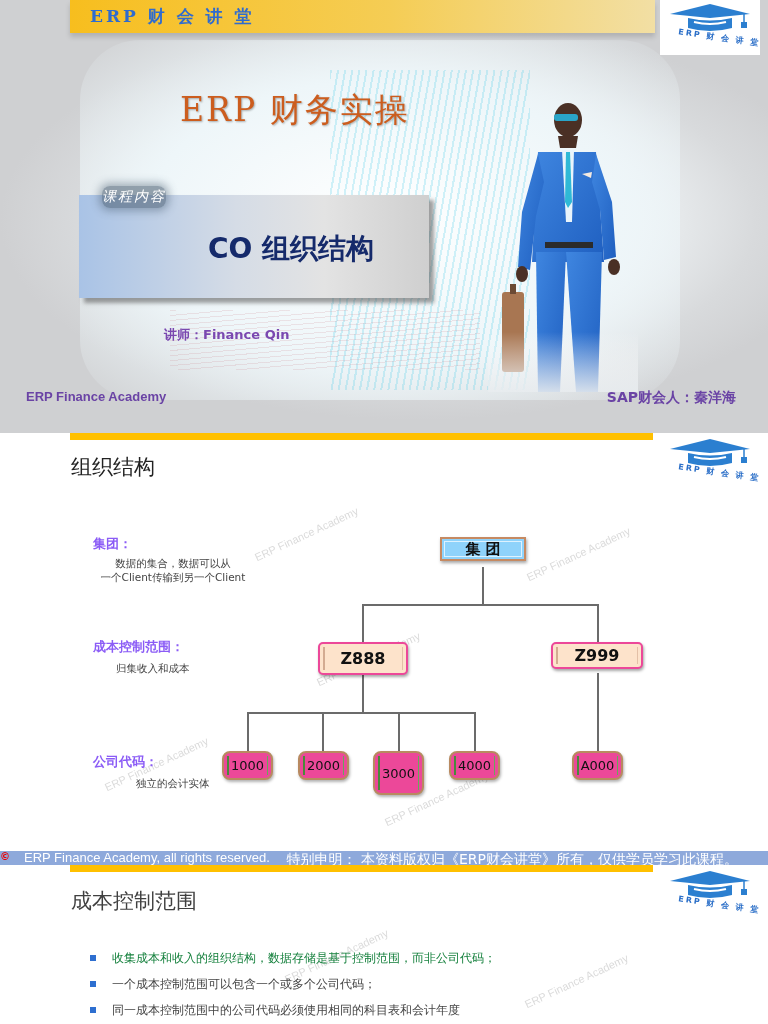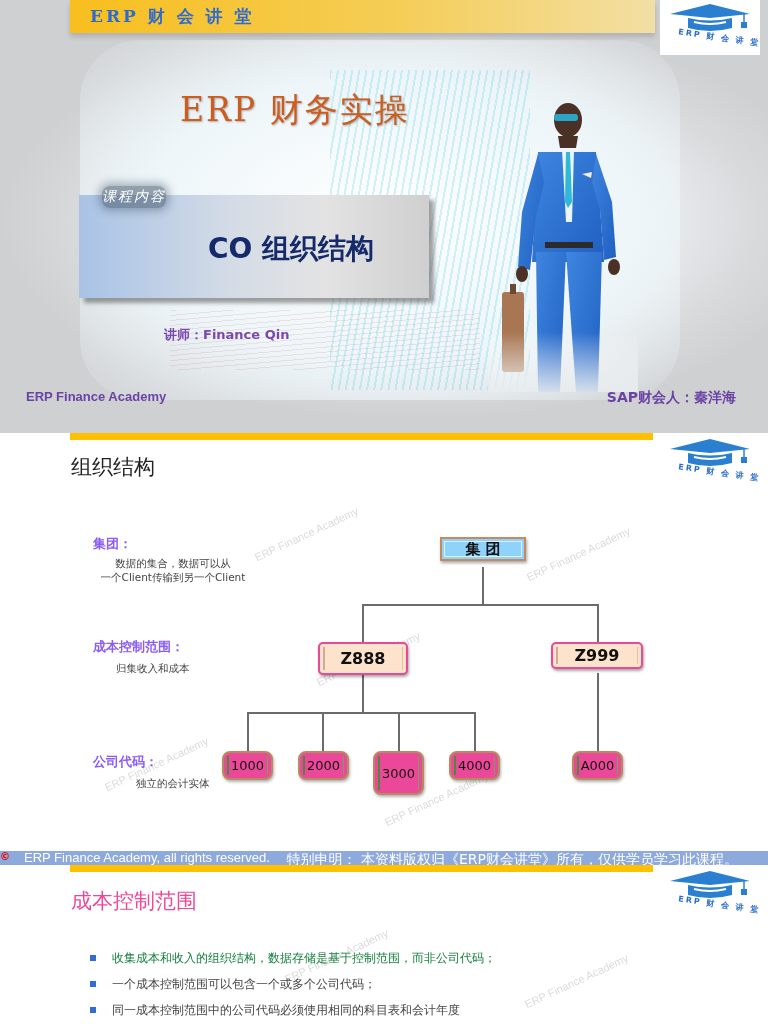--- a/index.html
+++ b/index.html
@@ -60,21 +60,21 @@
 
   
   .strip { position: absolute; left: 0; top: 851px; width: 768px; height: 14px; background: #8ea9db; }
   .strip-left { position: absolute; left: 24px; top: -1px; font-size: 13px; color: #ffffff; font-family: "Liberation Sans", sans-serif; }
   .strip-mark { position: absolute; left: 0; top: 0; width: 10px; height: 14px; color: #e00; font-size: 10px; font-weight: bold; }
   .strip-right { position: absolute; right: 30px; top: 0; font-size: 14px; color: #ffffff; }
 
   
   .slide3 { position: absolute; left: 0; top: 865px; width: 768px; height: 159px; background: #ffffff; overflow: hidden; }
   .s3-bar { position: absolute; left: 70px; top: 0; width: 583px; height: 7px; background: #ffc000; }
-  .s3-title { position: absolute; left: 71px; top: 22px; font-size: 21px; color: #ec4899; }
+  .s3-title { position: absolute; left: 71px; top: 22px; font-size: 21px; color: #404040; }
   .s3-list { position: absolute; left: 90px; top: 80px; list-style: none; }
   .s3-list li { position: relative; padding-left: 22px; font-size: 12px; line-height: 26px; color: #444; }
   .s3-list li .bullet { position: absolute; left: 0; top: 10px; width: 6px; height: 6px; background: #2e6fd0; }
   .s3-list li.highlight { color: #15803d; }
 </style>
 </head>
 <body>
 
 <div class="slide1">
   <div class="s1-glow"></div>

